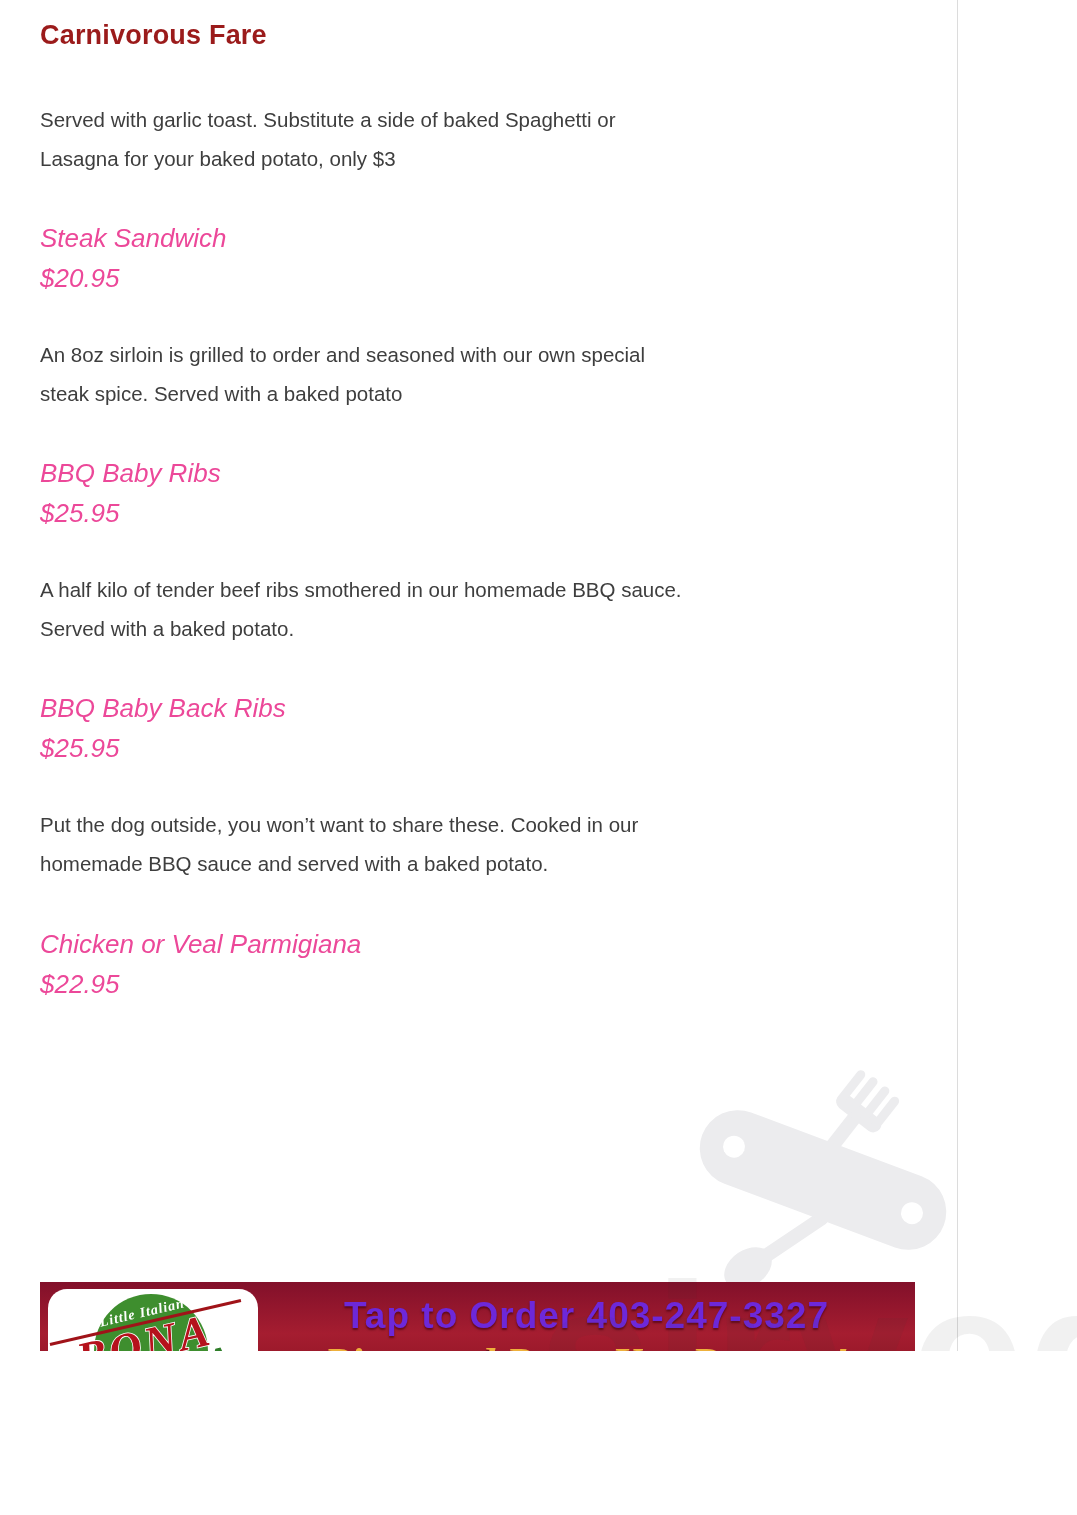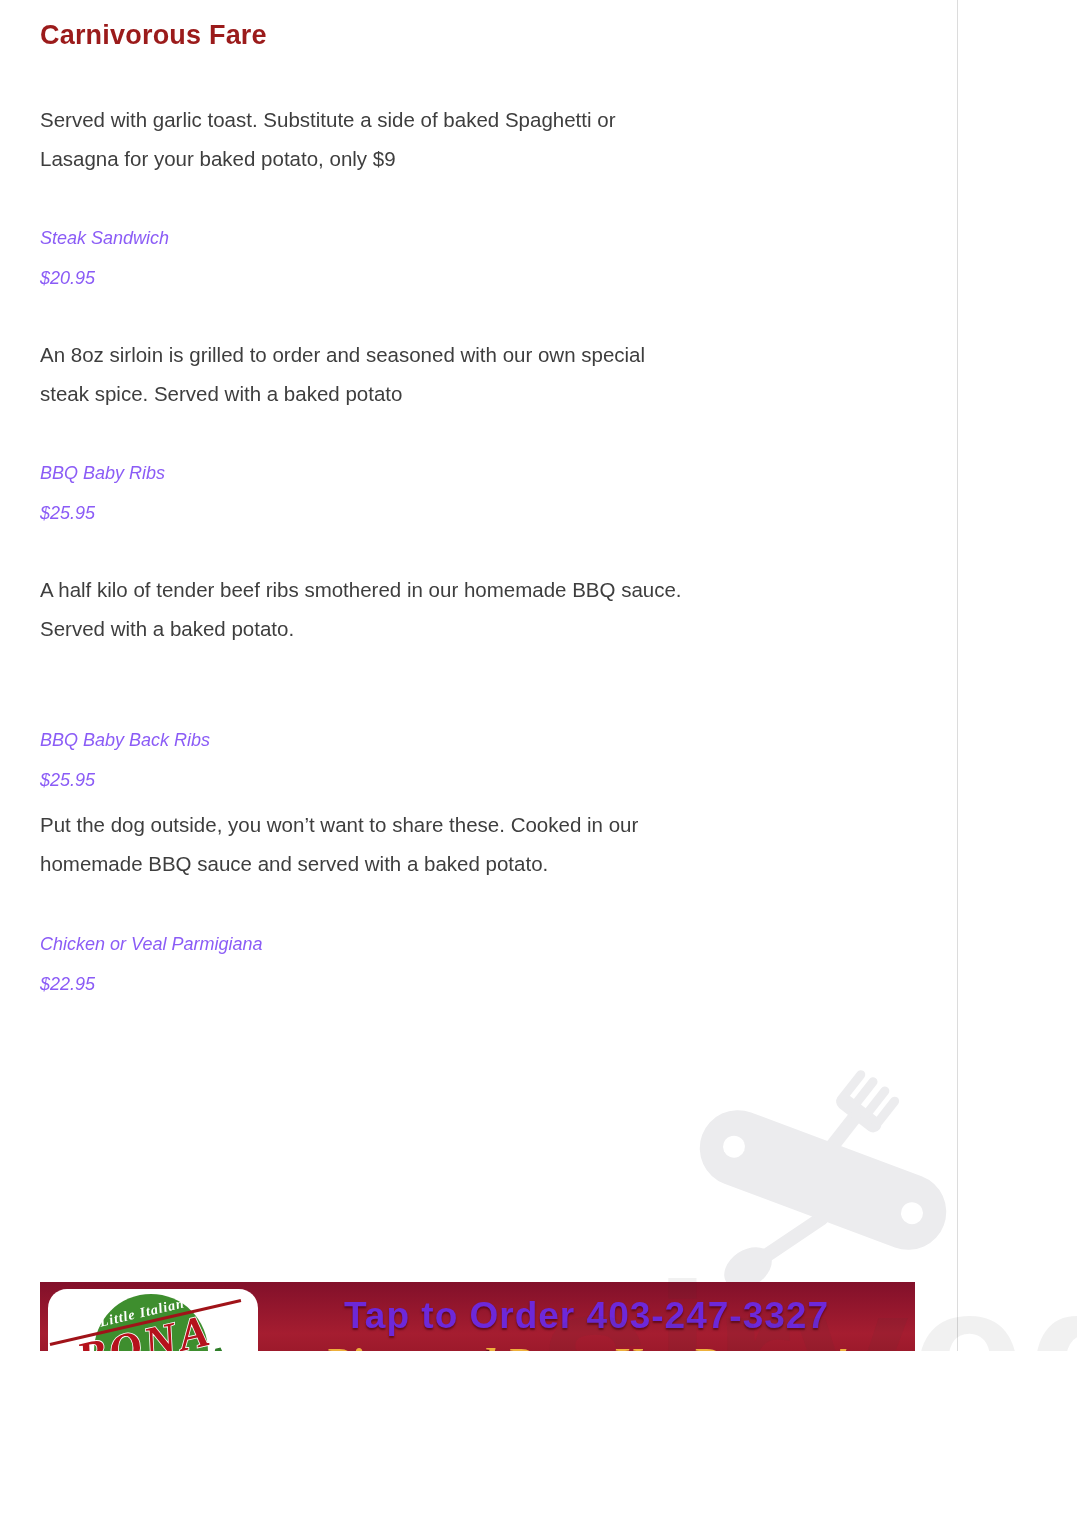--- a/index.html
+++ b/index.html
@@ -5,22 +5,22 @@
   html,body{margin:0;padding:0;background:#fff;}
   #page{position:relative;width:1077px;height:1351px;background:#ffffff;overflow:hidden;
         font-family:"Liberation Sans","DejaVu Sans",sans-serif;}
   
   .divider{position:absolute;top:0;width:1px;height:1515px;background:#dcdcdc;}
   
   .section-title{position:absolute;left:40px;top:20px;font-size:27px;font-weight:bold;
         color:#9b1b1b;letter-spacing:0.2px;}
   .intro,.desc{position:absolute;left:40px;width:880px;font-size:20.5px;line-height:39px;
         color:#3e3e3e;white-space:pre-line;}
-  .item-head{position:absolute;left:40px;width:880px;font-size:18px;line-height:40px;
-        font-style:italic;color:#8b5cf6;}
+  .item-head{position:absolute;left:40px;width:880px;font-size:26px;line-height:40px;
+        font-style:italic;color:#ec4899;}
   .item-name,.item-price{display:block;}
   
   .wm-icon{position:absolute;left:690px;top:1066px;z-index:0;}
   .wm-text{position:absolute;left:538px;top:1252px;z-index:3;font-size:205px;font-weight:bold;
         letter-spacing:2px;color:rgba(50,50,60,0.07);line-height:1;pointer-events:none;}
   
   .banner{position:absolute;left:40px;top:1282px;width:875px;height:166px;z-index:1;cursor:pointer;}
   .banner-solid{position:absolute;left:0;top:0;width:875px;height:136px;
         background:linear-gradient(180deg,#82102a 0%,#a51d30 38%,#941627 62%,#6f0c1f 100%);}
   .banner-zz{position:absolute;left:0;top:136px;}
@@ -56,37 +56,37 @@
     <g transform="translate(133,114) rotate(20.5)">
       <rect x="-129" y="-38" width="258" height="76" rx="38" fill="#ececee"></rect>
       <circle cx="-95" cy="0" r="11" fill="#ffffff"></circle>
       <circle cx="95" cy="0" r="11" fill="#ffffff"></circle>
     </g>
   </svg>
 
   <div class="section-title">Carnivorous Fare</div>
 
   <div class="intro" style="top:100px">Served with garlic toast. Substitute a side of baked Spaghetti or
-Lasagna for your baked potato, only $9</div>
+Lasagna for your baked potato, only $3</div>
 
   <div class="item-head" style="top:218px">
     <span class="item-name">Steak Sandwich</span>
     <span class="item-price">$20.95</span>
   </div>
   <div class="desc" style="top:335px">An 8oz sirloin is grilled to order and seasoned with our own special
 steak spice. Served with a baked potato</div>
 
   <div class="item-head" style="top:453px">
     <span class="item-name">BBQ Baby Ribs</span>
     <span class="item-price">$25.95</span>
   </div>
   <div class="desc" style="top:570px">A half kilo of tender beef ribs smothered in our homemade BBQ sauce.
 Served with a baked potato.</div>
 
-  <div class="item-head" style="top:720px">
+  <div class="item-head" style="top:688px">
     <span class="item-name">BBQ Baby Back Ribs</span>
     <span class="item-price">$25.95</span>
   </div>
   <div class="desc" style="top:805px">Put the dog outside, you won’t want to share these. Cooked in our
 homemade BBQ sauce and served with a baked potato.</div>
 
   <div class="item-head" style="top:924px">
     <span class="item-name">Chicken or Veal Parmigiana</span>
     <span class="item-price">$22.95</span>
   </div>

